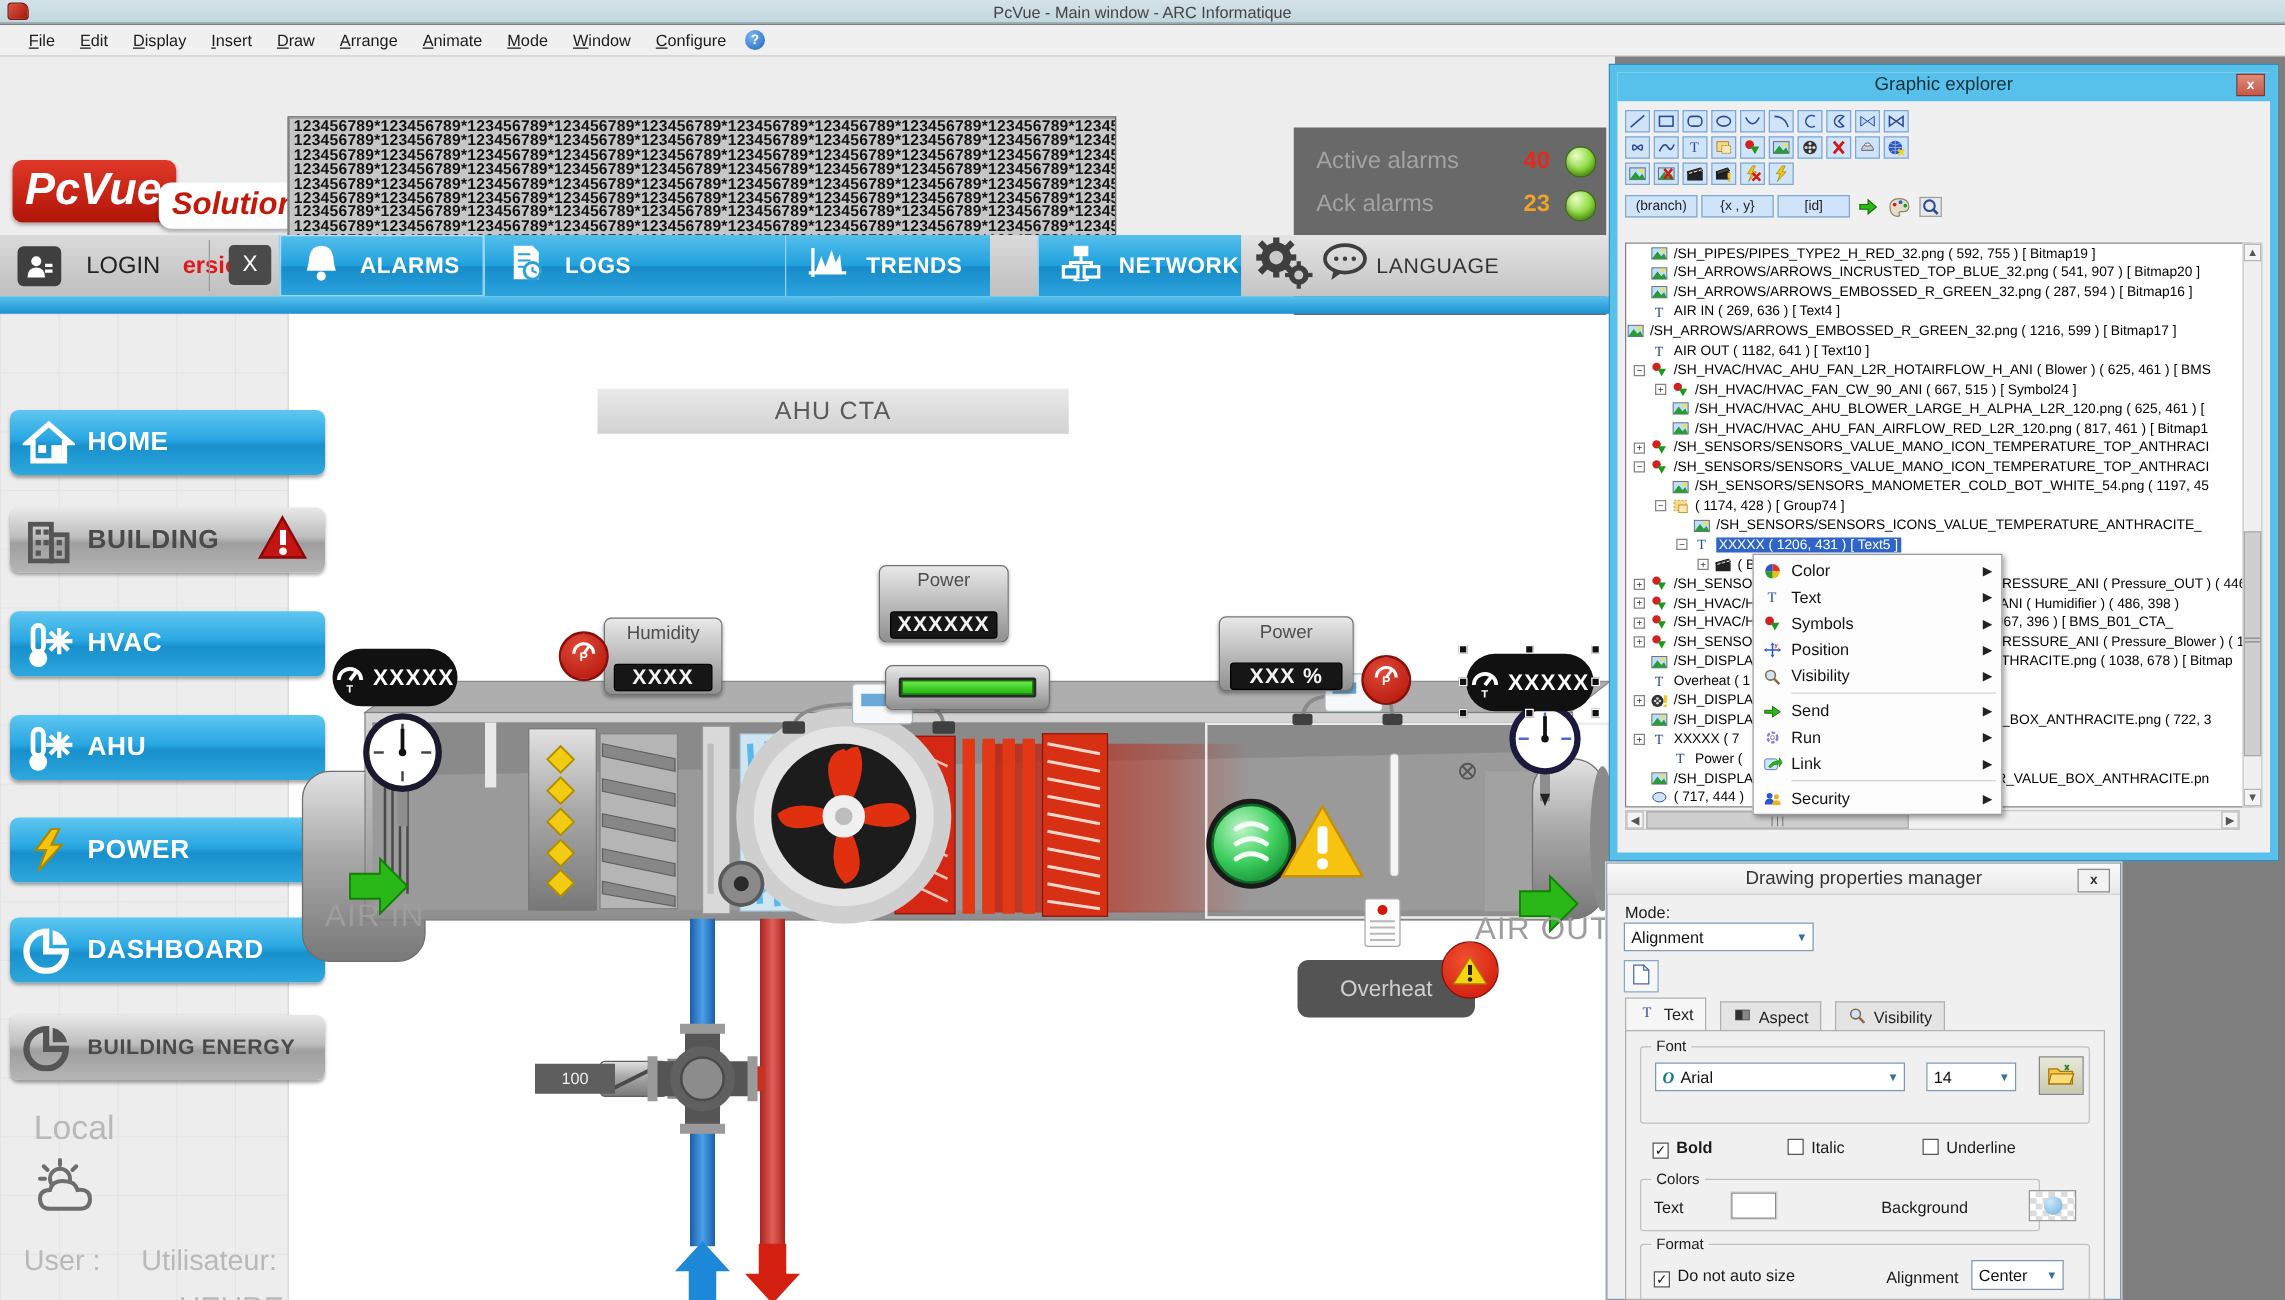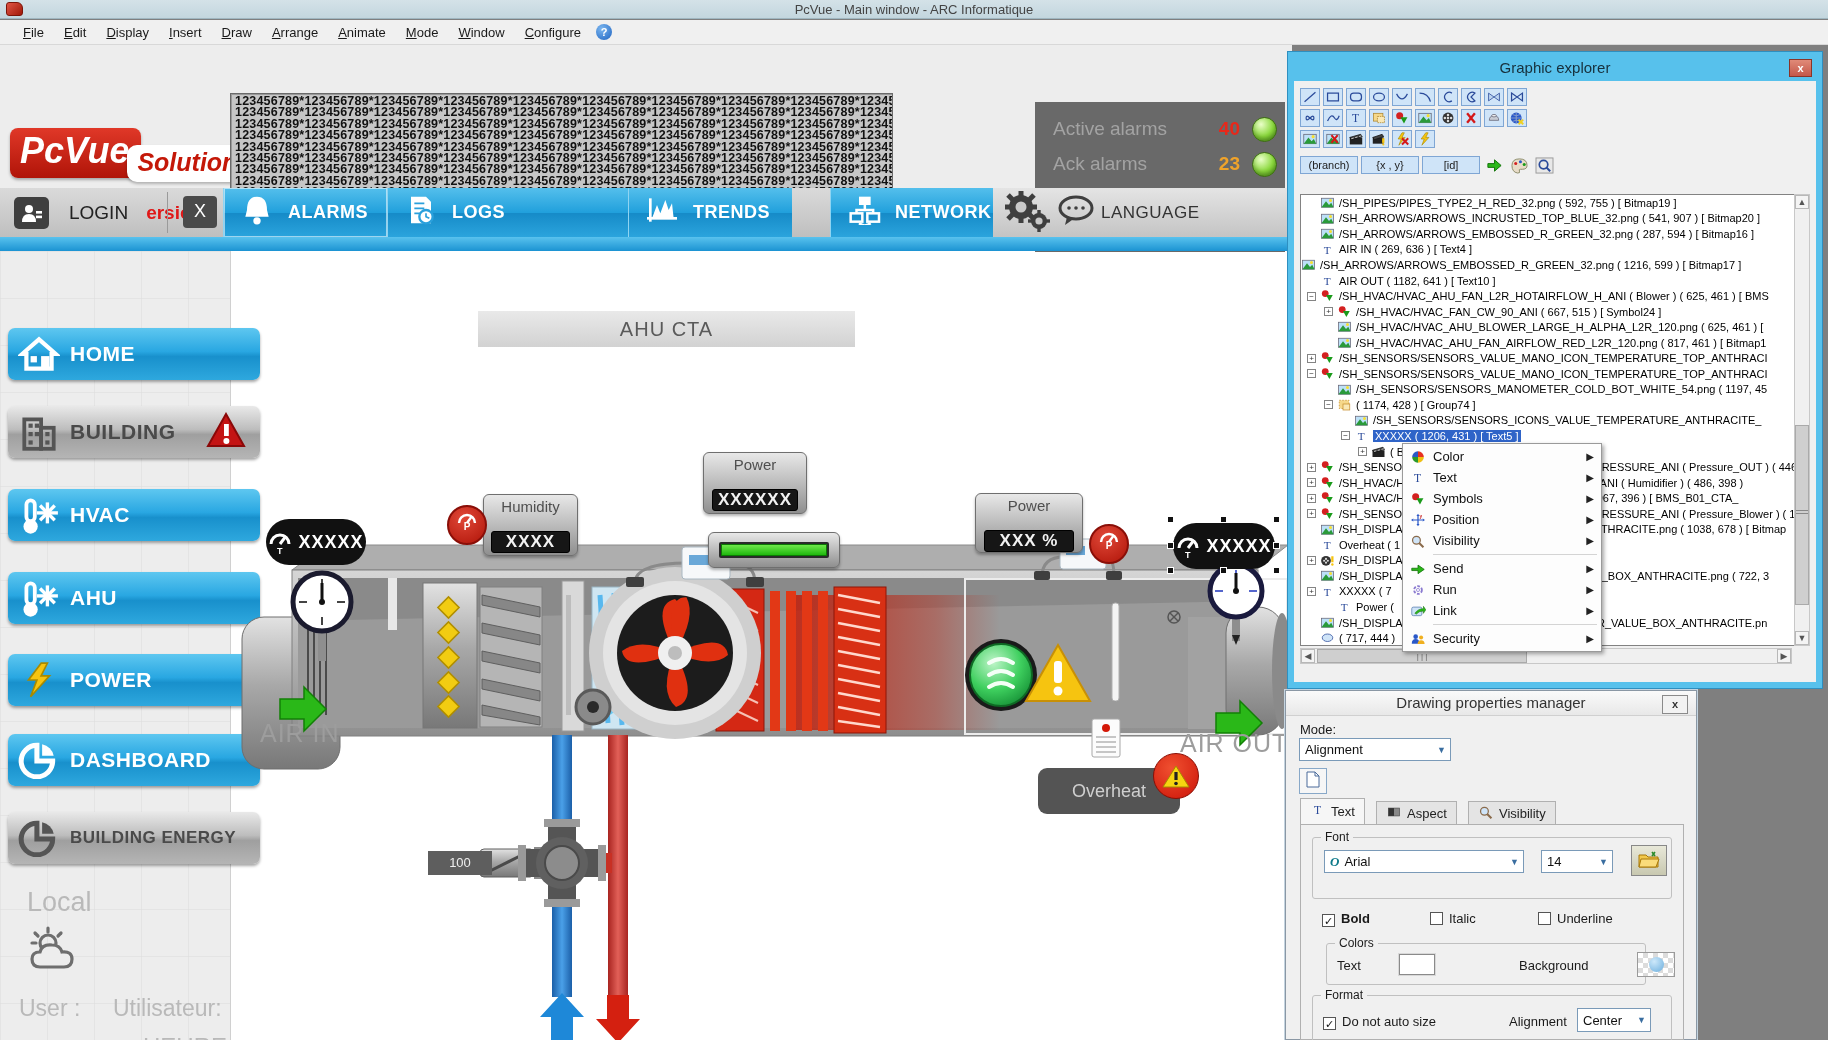--- a/index.html
+++ b/index.html
@@ -1323,21 +1323,21 @@
           <path d="M1,4 L8,4 L10,6 L20,6 L20,16 L1,16 Z" fill="#f2c84a" stroke="#a87808"></path>
           <path d="M3,8 L21,8 L18,16 L1,16 Z" fill="#fadc7a" stroke="#a87808"></path>
           <path d="M14,1 L17,5 M17,1 L14,5" stroke="#2a8a2a" stroke-width="1.6"></path>
         </svg>
     </button>
   </div>
   <div class="abs" style="left:36px;top:218px;"><span class="cb" id="cb-bold">✓</span><span class="plabel2" style="font-weight:bold">Bold</span></div>
   <div class="abs" style="left:144px;top:218px;"><span class="cb" id="cb-italic"></span><span class="plabel2">Italic</span></div>
   <div class="abs" style="left:252px;top:218px;"><span class="cb" id="cb-underline"></span><span class="plabel2">Underline</span></div>
 
-  <div class="fset" style="left:40px;top:252px;width:320px;height:42px;">
+  <div class="fset" style="left:26px;top:252px;width:320px;height:42px;">
     <span class="flegend">Colors</span>
     <span class="abs plabel2" style="left:10px;top:14px;">Text</span>
     <span class="abs" style="left:72px;top:10px;width:36px;height:21px;background:#fff;border:1px solid #8a8a8a;box-shadow:0 0 0 1px #d8d8d8;"></span>
     <span class="abs plabel2" style="left:192px;top:14px;">Background</span>
     <span class="abs" style="left:310px;top:8px;width:38px;height:25px;border:1px solid #9a9a9a;background:repeating-conic-gradient(#dcdcdc 0% 25%, #fff 0% 50%) 0 0/10px 10px;">
       <span style="position:absolute;left:11px;top:4px;width:15px;height:15px;border-radius:50%;background:radial-gradient(circle at 35% 30%,#cde8fa,#6aaede);"></span>
     </span>
   </div>
 
   <div class="fset" style="left:26px;top:304px;width:360px;height:80px;">

